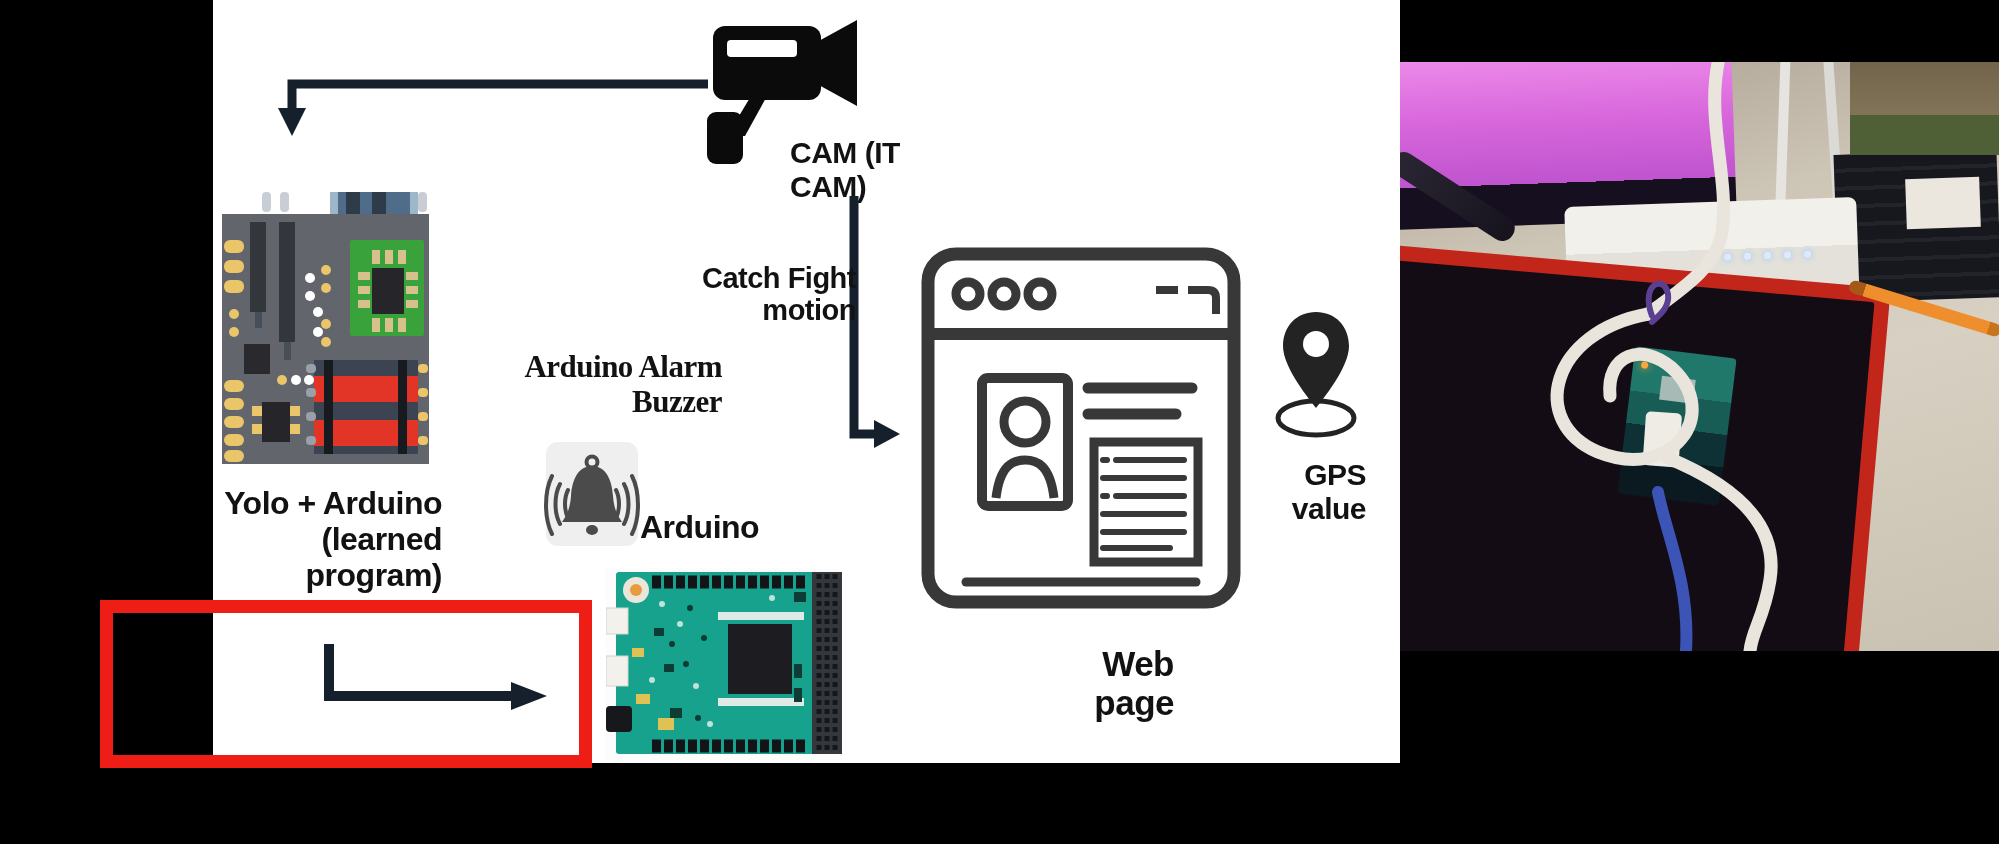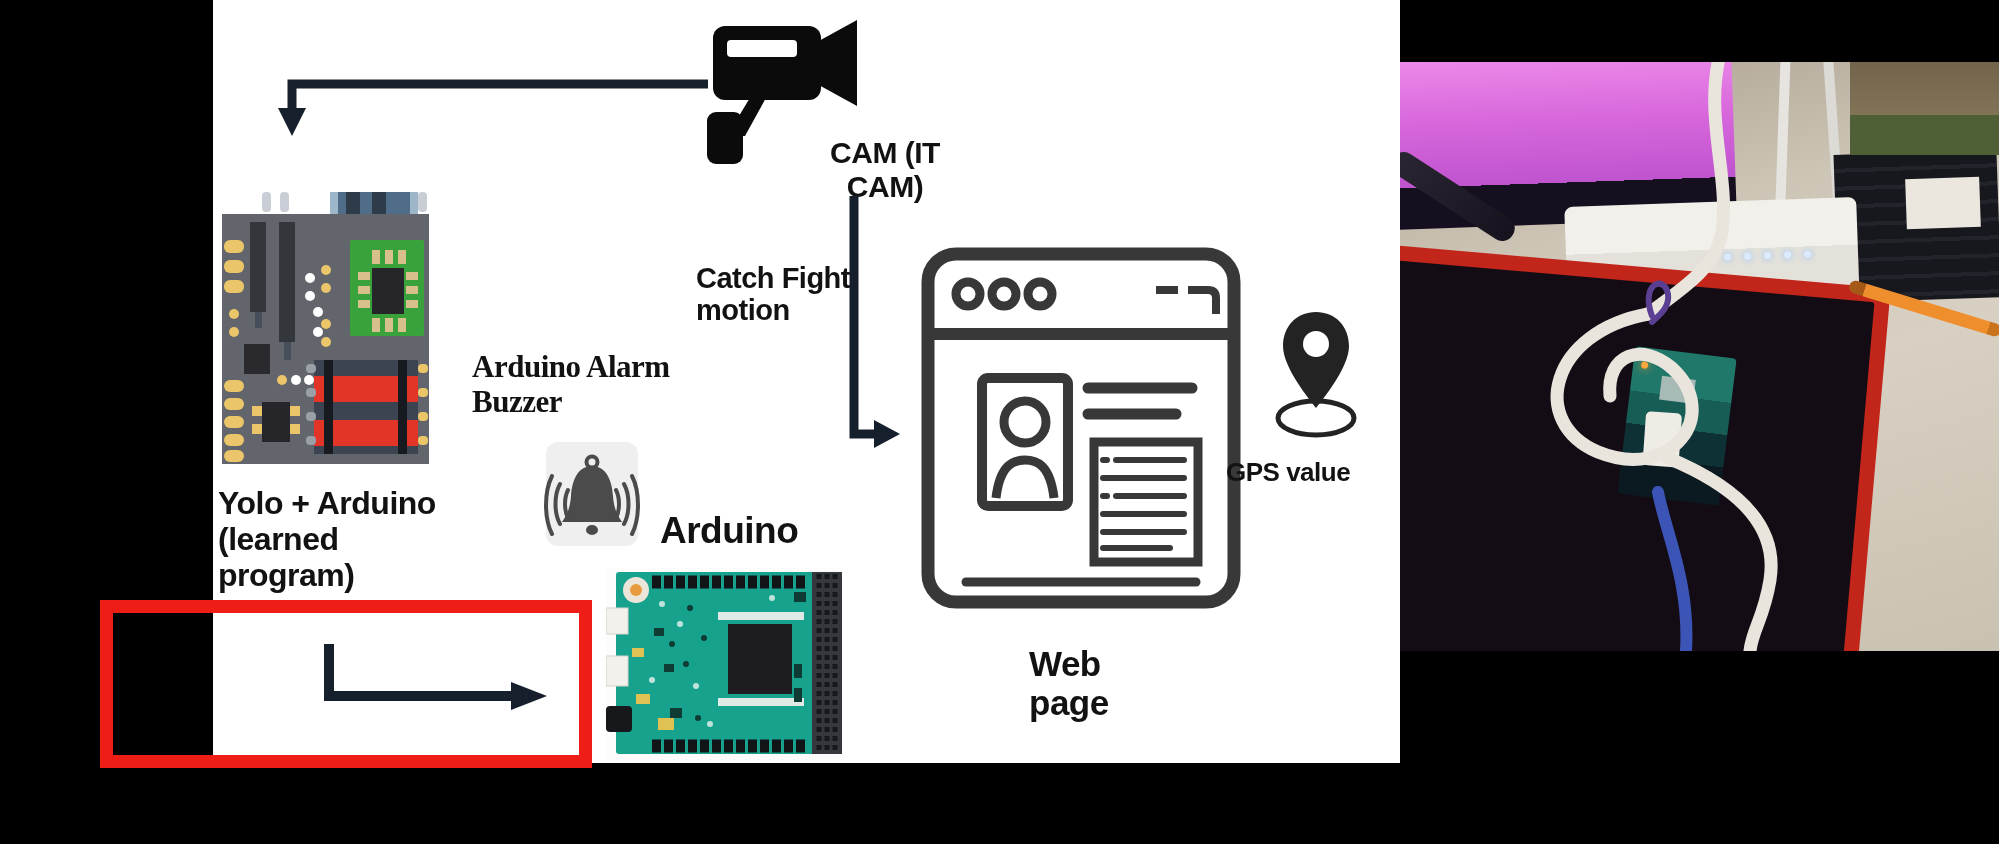--- a/index.html
+++ b/index.html
@@ -2,21 +2,21 @@
 <html><head>
 <meta charset="utf-8">
 <style>
   html,body{margin:0;padding:0;background:#000;}
   #stage{position:relative;width:1999px;height:844px;background:#000;overflow:hidden;
          font-family:"Liberation Sans",sans-serif;}
   
   .panel{position:absolute;left:213px;top:0;width:1187px;height:763px;background:#fff;}
   .abs{position:absolute;}
   .lbl{position:absolute;font-weight:700;color:#121212;letter-spacing:-0.5px;
-       white-space:pre-line;line-height:1.12;text-align:left;}
+       white-space:pre-line;line-height:1.12;text-align:right;}
   
   .red-box{position:absolute;left:100px;top:600px;width:492px;height:168px;
            border:13px solid #ee1d16;box-sizing:border-box;background:transparent;}
   
   .photo{position:absolute;left:1400px;top:62px;width:599px;height:589px;overflow:hidden;
          background:linear-gradient(165deg,#a99d8e 0%,#cdc5b6 30%,#d8d1c3 55%,#c9c1b1 100%);}
   .monitor{position:absolute;left:-14px;top:-10px;width:348px;height:172px;
            transform:rotate(-2deg);
            background:linear-gradient(180deg,#ed8bea 0%,#d766db 40%,#bf54cf 76%,#150f1f 76%,#150f1f 100%);}
   .antenna{position:absolute;background:#e6e4de;border-radius:4px;}
@@ -61,21 +61,21 @@
       <svg width="160" height="152" viewBox="0 0 160 152">
         <g fill="#0b0b0b">
           <rect x="8" y="12" width="108" height="74" rx="12"></rect>
           <polygon points="112,28 152,6 152,92 112,70"></polygon>
           <rect x="22" y="26" width="70" height="17" rx="4" fill="#ffffff"></rect>
           <path d="M62,82 L40,122 L22,122 L46,82 Z"></path>
           <rect x="2" y="98" width="36" height="52" rx="9"></rect>
         </g>
       </svg>
     </div>
-    <div class="lbl" style="left:577px;top:136px;width:190px;font-size:30px;text-align:center;">CAM (IT CAM)</div>
+    <div class="lbl" style="left:577px;top:136px;width:190px;font-size:30px;text-align:left;">CAM (IT CAM)</div>
 
     <div class="abs" style="left:59px;top:74px;width:440px;height:68px;">
       <svg width="440" height="68" viewBox="0 0 440 68">
         <path d="M436,10 H20 V36" fill="none" stroke="#16202c" stroke-width="9"></path>
         <polygon points="6,34 34,34 20,62" fill="#16202c"></polygon>
       </svg>
     </div>
 
     <div class="abs" style="left:9px;top:192px;width:212px;height:278px;">
       <svg width="212" height="278" viewBox="0 0 212 278">
@@ -174,21 +174,21 @@
           <path d="M20,44 C14,55 14,73 20,84"></path>
           <path d="M12,36 C4,52 4,78 12,94"></path>
           <path d="M76,50 C80,58 80,70 76,78"></path>
           <path d="M84,44 C90,55 90,73 84,84"></path>
           <path d="M92,36 C100,52 100,78 92,94"></path>
         </g>
       </svg>
     </div>
     <div class="lbl" style="left:259px;top:350px;width:250px;font-size:31px;font-family:Liberation Serif, serif;">Arduino Alarm
 Buzzer</div>
-    <div class="lbl" style="left:447px;top:510px;width:110px;font-size:37px;">Arduino</div>
+    <div class="lbl" style="left:427px;top:510px;width:110px;font-size:32px;">Arduino</div>
 
     <div class="abs" style="left:393px;top:568px;width:236px;height:192px;">
       <svg width="236" height="192" viewBox="0 0 236 192">
         <rect x="0" y="0" width="236" height="192" fill="#fcfcfc"></rect>
         <rect x="10" y="4" width="200" height="182" rx="3" fill="#17a28d"></rect>
         <rect x="206" y="4" width="30" height="182" fill="#34383d"></rect>
         <g stroke="#15181b" stroke-width="5" stroke-dasharray="5 4">
           <line x1="213" y1="6" x2="213" y2="186"></line>
           <line x1="221" y1="6" x2="221" y2="186"></line>
           <line x1="229" y1="6" x2="229" y2="186"></line>
@@ -271,21 +271,21 @@
     </div>
     <div class="lbl" style="left:816px;top:644px;width:145px;font-size:35px;">Web page</div>
 
     <div class="abs" style="left:1053px;top:306px;width:100px;height:140px;">
       <svg width="100" height="140" viewBox="0 0 100 140">
         <ellipse cx="50" cy="112" rx="38" ry="17" fill="none" stroke="#232323" stroke-width="5"></ellipse>
         <path d="M50,6 C31,6 17,20 17,40 C17,62 44,94 50,102 C56,94 83,62 83,40 C83,20 69,6 50,6 Z" fill="#232323"></path>
         <circle cx="50" cy="38" r="13" fill="#ffffff"></circle>
       </svg>
     </div>
-    <div class="lbl" style="left:1013px;top:458px;width:140px;font-size:26px;">GPS value</div>
+    <div class="lbl" style="left:1013px;top:458px;width:140px;font-size:30px;">GPS value</div>
   </div>
 
   <div class="red-box"></div>
   <div class="abs" style="left:315px;top:638px;width:245px;height:72px;">
     <svg width="245" height="72" viewBox="0 0 245 72">
       <path d="M14,6 V58 H198" fill="none" stroke="#16202c" stroke-width="10"></path>
       <polygon points="196,44 196,72 232,58" fill="#16202c"></polygon>
     </svg>
   </div>
 

